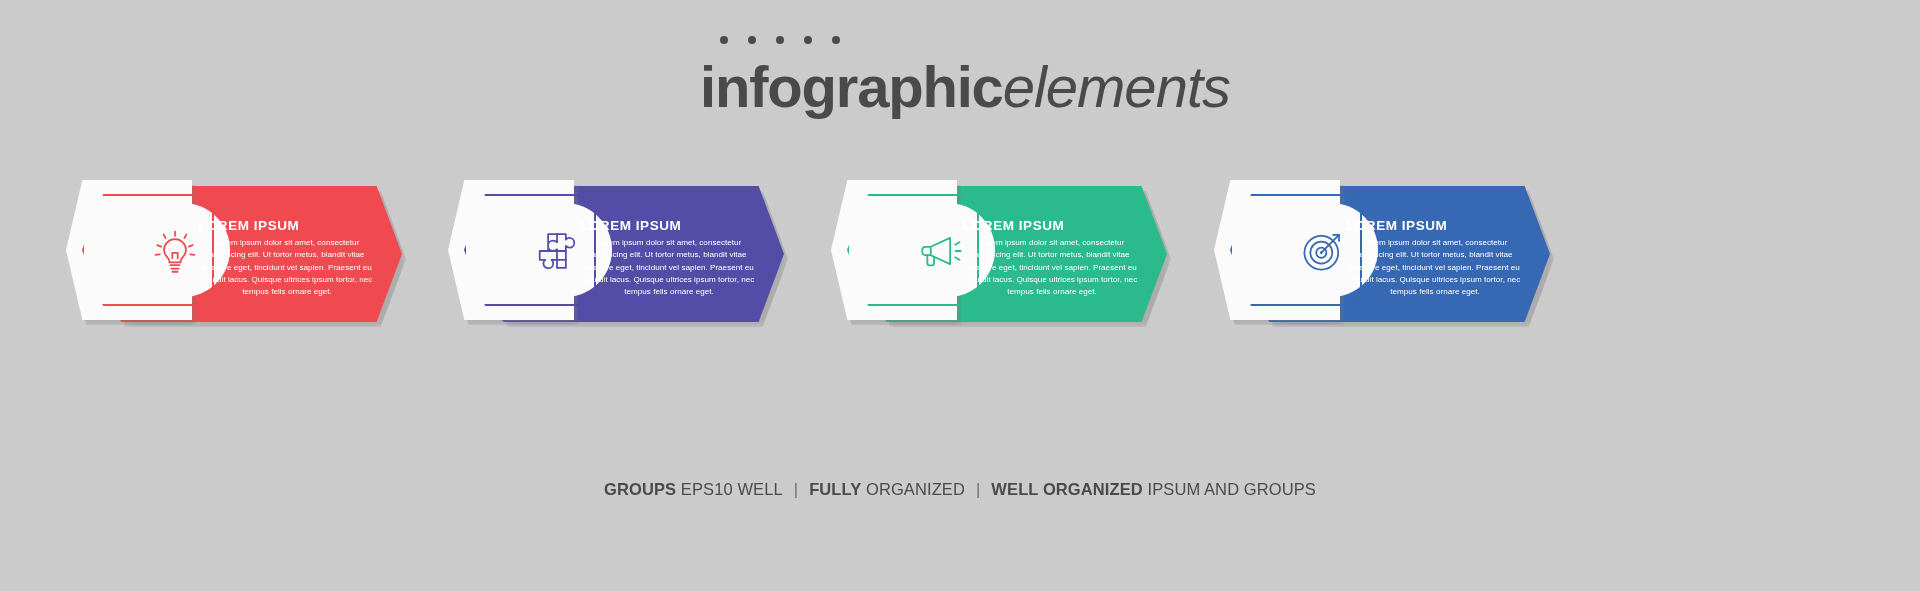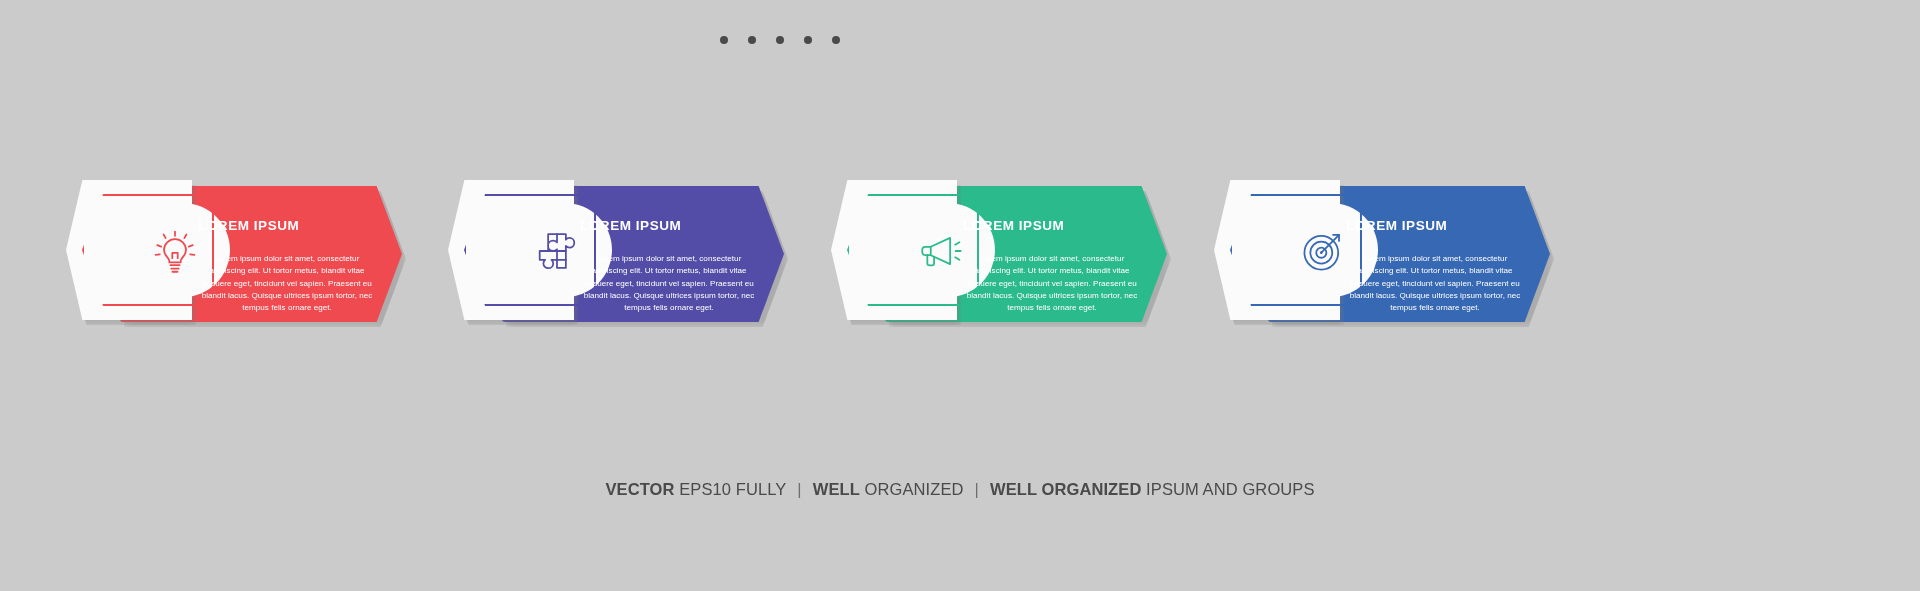--- a/index.html
+++ b/index.html
@@ -170,21 +170,21 @@
     left: 168px;
     top: 40px;
     width: 178px;
     color: #ffffff;
   }
 
   .card-heading {
     font-size: 13.5px;
     font-weight: bold;
     letter-spacing: 0.55px;
-    margin-bottom: 20px;
+    margin-bottom: 4px;
     white-space: nowrap;
   }
 
   .card-desc {
     font-size: 8.1px;
     line-height: 1.52;
     letter-spacing: 0.02px;
     text-align: center;
   }
 
@@ -213,20 +213,23 @@
 </head>
 <body>
 
 <div id="header">
   <div id="dots-row">
     <span class="dot"></span>
     <span class="dot"></span>
     <span class="dot"></span>
     <span class="dot"></span>
     <span class="dot"></span>
+  </div>
+  <div id="title-wrap">
+    <span id="title-strong">infographic</span><span id="title-light">elements</span>
   </div>
 </div>
 
 <div id="cards">
 
   <div class="card" style="left:30px;">
     <div class="card-body-shadow"></div>
     <div class="card-body" style="background:#ef4a50;"></div>
     <div class="card-plate-shadow"></div>
     <div class="card-plate"></div>
@@ -300,14 +303,14 @@
     </svg>
     <div class="card-text">
       <div class="card-heading">LOREM IPSUM</div>
       <div class="card-desc">Lorem ipsum dolor sit amet, consectetur adipiscing elit. Ut tortor metus, blandit vitae posuere eget, tincidunt vel sapien. Praesent eu blandit lacus. Quisque ultrices ipsum tortor, nec tempus felis ornare eget.</div>
     </div>
   </div>
 
 </div>
 
 <div id="footer">
-  <span class="b">VECTOR</span><span class="n"> EPS10 FULLY</span><span class="sep">|</span><span class="b">WELL</span><span class="n"> ORGANIZED</span><span class="sep">|</span><span class="b">WELL ORGANIZED</span><span class="n"> IPSUM AND GROUPS</span>
+  <span class="b">GROUPS</span><span class="n"> EPS10 WELL</span><span class="sep">|</span><span class="b">FULLY</span><span class="n"> ORGANIZED</span><span class="sep">|</span><span class="b">WELL ORGANIZED</span><span class="n"> IPSUM AND GROUPS</span>
 </div>
 
 </body></html>

